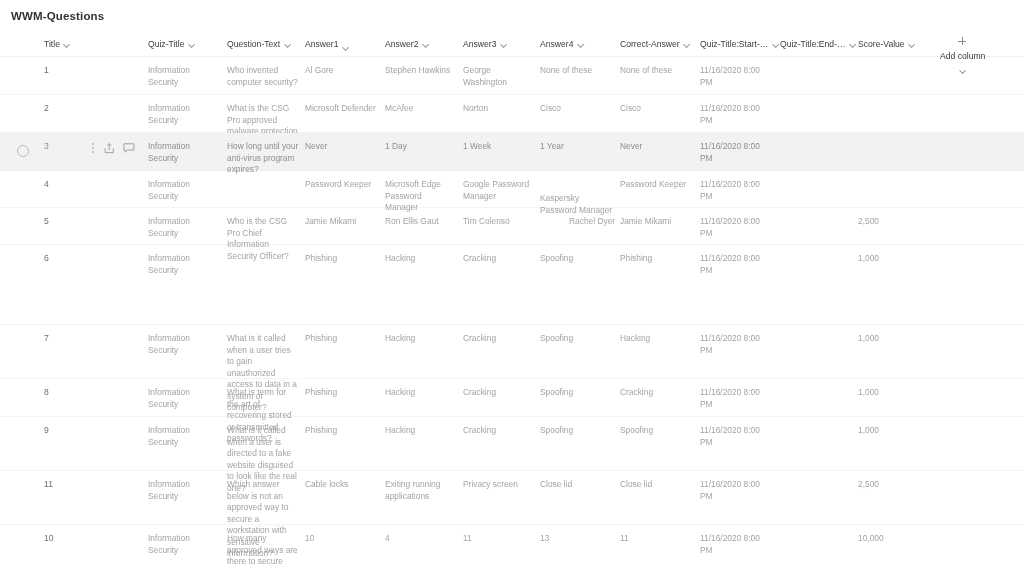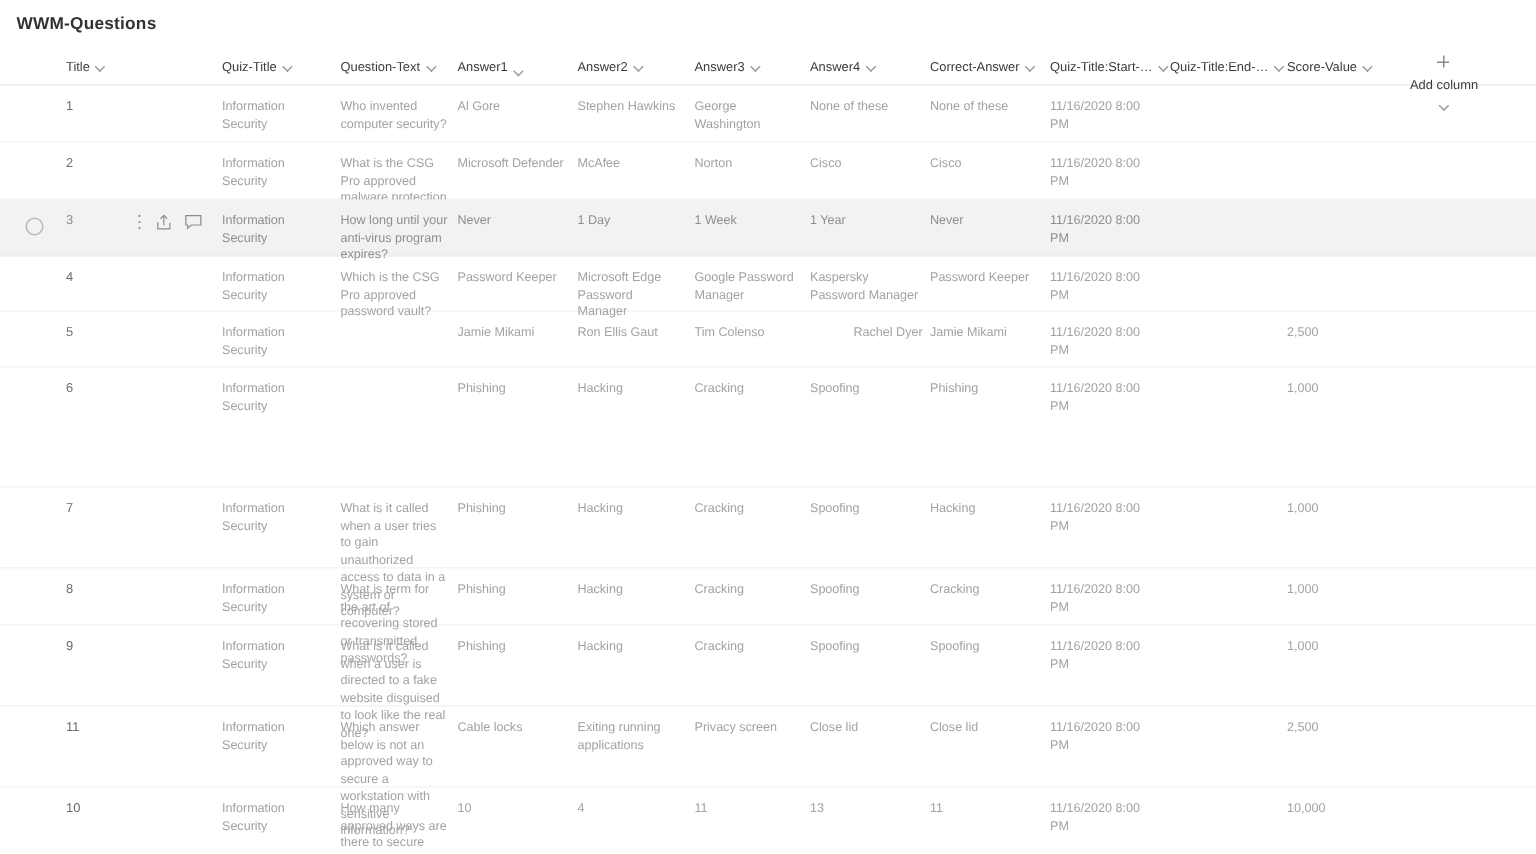--- a/index.html
+++ b/index.html
@@ -265,31 +265,31 @@
           <div class="cell" style="left: 305px; width: 74px;">Never</div>
           <div class="cell" style="left: 385px; width: 72px;">1 Day</div>
           <div class="cell" style="left: 463px; width: 72px;">1 Week</div>
           <div class="cell" style="left: 540px; width: 74px;">1 Year</div>
           <div class="cell" style="left: 620px; width: 74px;">Never</div>
           <div class="cell" style="left: 700px; width: 74px;">11/16/2020 8:00 PM</div>
         </div>
         <div class="row" style="height: 37px;">
           <div class="cell title-cell" style="left: 44px; width: 100px;">4</div>
           <div class="cell" style="left: 148px; width: 74px;">Information Security</div>
-          <div class="cell" style="left: 227px; width: 72px;">Which is the CSG Pro approved password vault?</div>
           <div class="cell" style="left: 305px; width: 74px;">Password Keeper</div>
           <div class="cell" style="left: 385px; width: 72px;">Microsoft Edge Password Manager</div>
           <div class="cell" style="left: 463px; width: 72px;">Google Password Manager</div>
-          <div class="cell" style="left: 540px; width: 74px;">Kaspersky Password Manager</div>
+          <div class="cell" style="left: 540px; width: 74px; margin-top: 14px;">Kaspersky Password Manager</div>
           <div class="cell" style="left: 620px; width: 74px;">Password Keeper</div>
           <div class="cell" style="left: 700px; width: 74px;">11/16/2020 8:00 PM</div>
         </div>
         <div class="row" style="height: 37px;">
           <div class="cell title-cell" style="left: 44px; width: 100px;">5</div>
           <div class="cell" style="left: 148px; width: 74px;">Information Security</div>
+          <div class="cell" style="left: 227px; width: 72px;">Who is the CSG Pro Chief Information Security Officer?</div>
           <div class="cell" style="left: 305px; width: 74px;">Jamie Mikami</div>
           <div class="cell" style="left: 385px; width: 72px;">Ron Ellis Gaut</div>
           <div class="cell" style="left: 463px; width: 72px;">Tim Colenso</div>
           <div class="cell" style="left: 540px; width: 74px; margin-left: 29px;">Rachel Dyer</div>
           <div class="cell" style="left: 620px; width: 74px;">Jamie Mikami</div>
           <div class="cell" style="left: 700px; width: 74px;">11/16/2020 8:00 PM</div>
           <div class="cell" style="left: 858px; width: 72px;">2,500</div>
         </div>
         <div class="row" style="height: 80px;">
           <div class="cell title-cell" style="left: 44px; width: 100px;">6</div>

